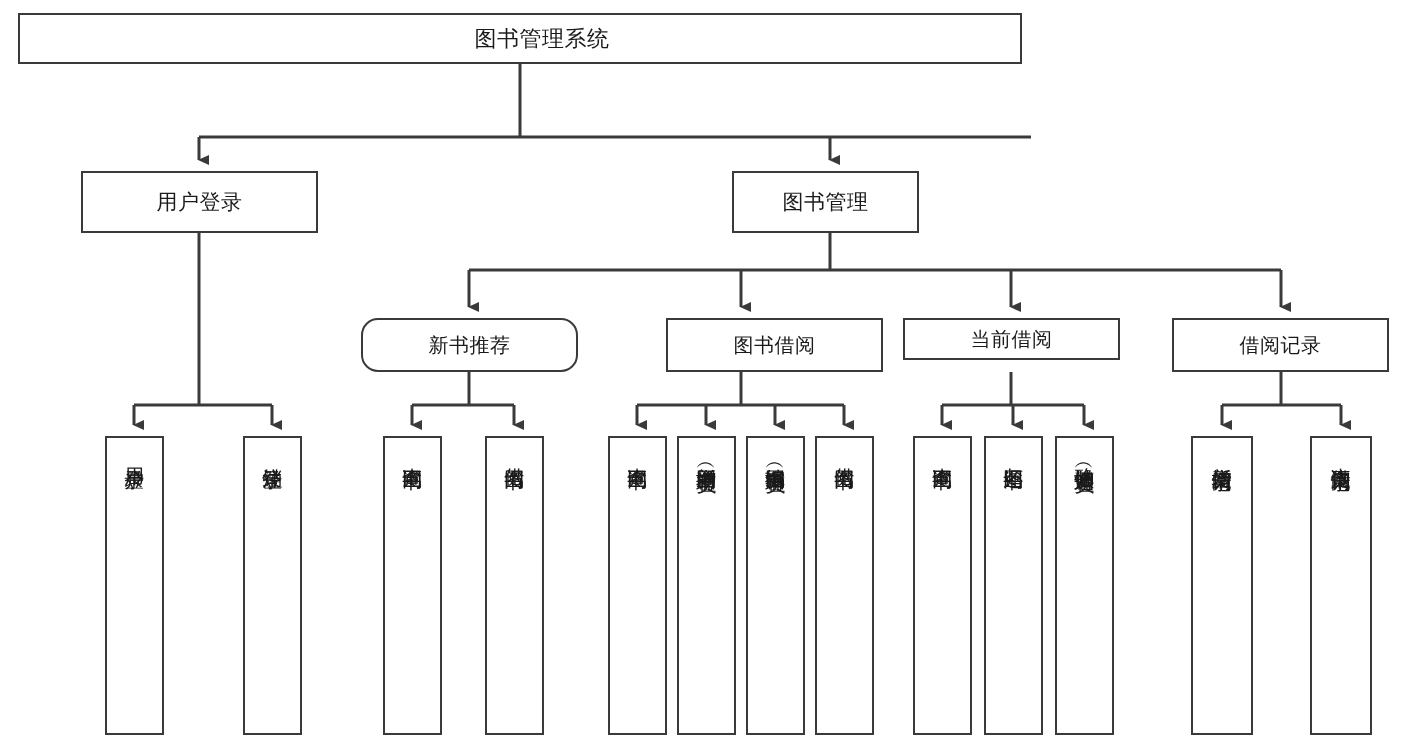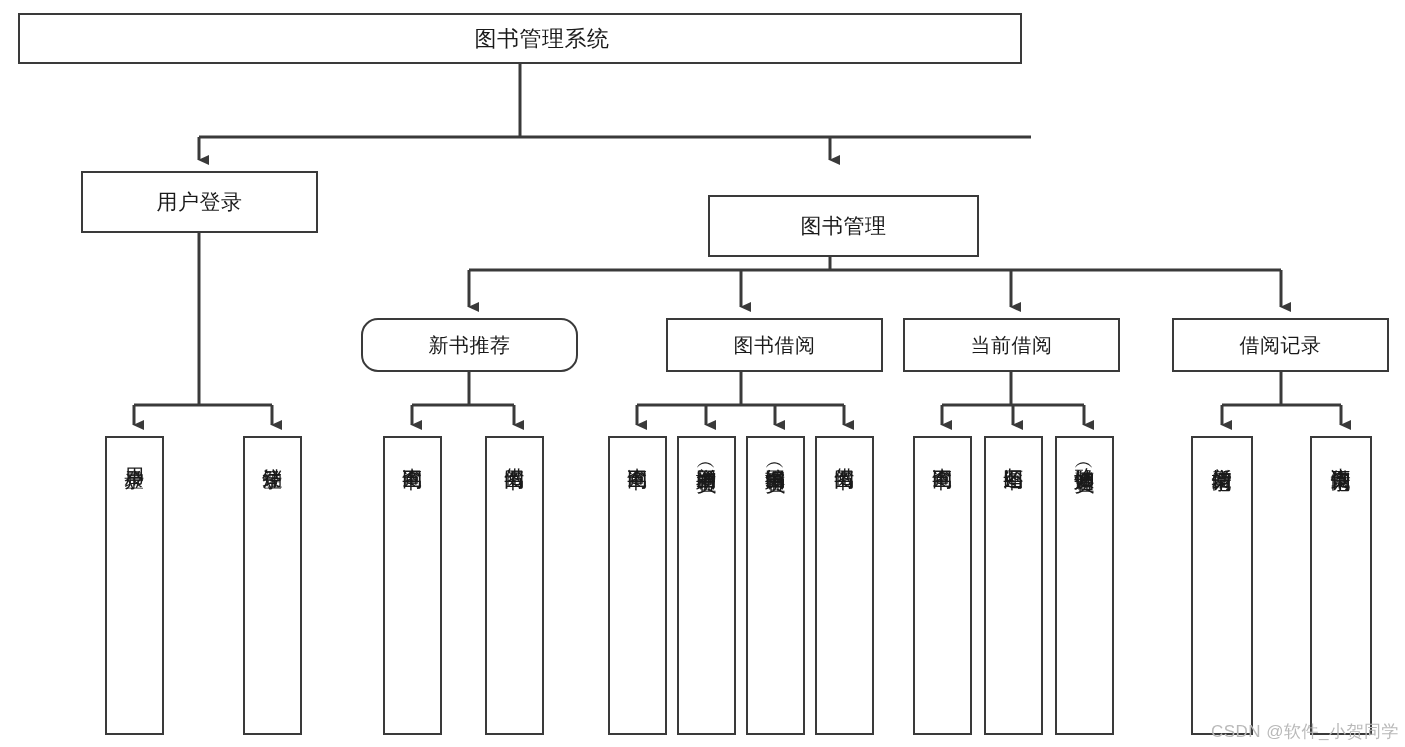--- a/index.html
+++ b/index.html
@@ -127,31 +127,31 @@
     </g>
   </svg>
 
   <div class="node root" id="n-root" style="left: 18px; top: 13px; width: 1004px; height: 51px; padding-left: 44px;">
     <span class="htext">图书管理系统</span>
   </div>
 
   <div class="node level1" id="n-l1-0" style="left: 81px; top: 171px; width: 237px; height: 62px;">
     <span class="htext">用户登录</span>
   </div>
-  <div class="node level1" id="n-l1-1" style="left: 708px; top: 171px; width: 271px; height: 62px; margin-top: 24px;">
+  <div class="node level1" id="n-l1-1" style="left: 732px; top: 171px; width: 187px; height: 62px;">
     <span class="htext">图书管理</span>
   </div>
 
   <div class="node level2" id="n-l2-0" style="left: 361px; top: 318px; width: 217px; height: 54px; border-radius: 17px;">
     <span class="htext">新书推荐</span>
   </div>
   <div class="node level2" id="n-l2-1" style="left: 633px; top: 318px; width: 217px; height: 54px; margin-left: 33px;">
     <span class="htext">图书借阅</span>
   </div>
-  <div class="node level2" id="n-l2-2" style="left: 903px; top: 318px; width: 217px; height: 54px;">
+  <div class="node level2" id="n-l2-2" style="left: 903px; top: 318px; width: 217px; height: 42px;">
     <span class="htext">当前借阅</span>
   </div>
   <div class="node level2" id="n-l2-3" style="left: 1172px; top: 318px; width: 217px; height: 54px;">
     <span class="htext">借阅记录</span>
   </div>
 
   <div class="node leaf" id="n-lf-0" style="left: 105px; top: 436px; width: 59px; height: 299px;">
     <span class="vtext">用户登录</span>
   </div>
   <div class="node leaf" id="n-lf-1" style="left: 243px; top: 436px; width: 59px; height: 299px;">
@@ -184,15 +184,14 @@
   <div class="node leaf" id="n-lf-10" style="left: 1055px; top: 436px; width: 59px; height: 299px;">
     <span class="vtext">确认归还（管理员）</span>
   </div>
   <div class="node leaf" id="n-lf-11" style="left: 1191px; top: 436px; width: 62px; height: 299px;">
     <span class="vtext">新增借阅记录</span>
   </div>
   <div class="node leaf" id="n-lf-12" style="left: 1310px; top: 436px; width: 62px; height: 299px;">
     <span class="vtext">查询借阅记录</span>
   </div>
 
-  <div class="watermark">CSDN @软件_小贺同学</div>
 
 </div>
 
 </body></html>

